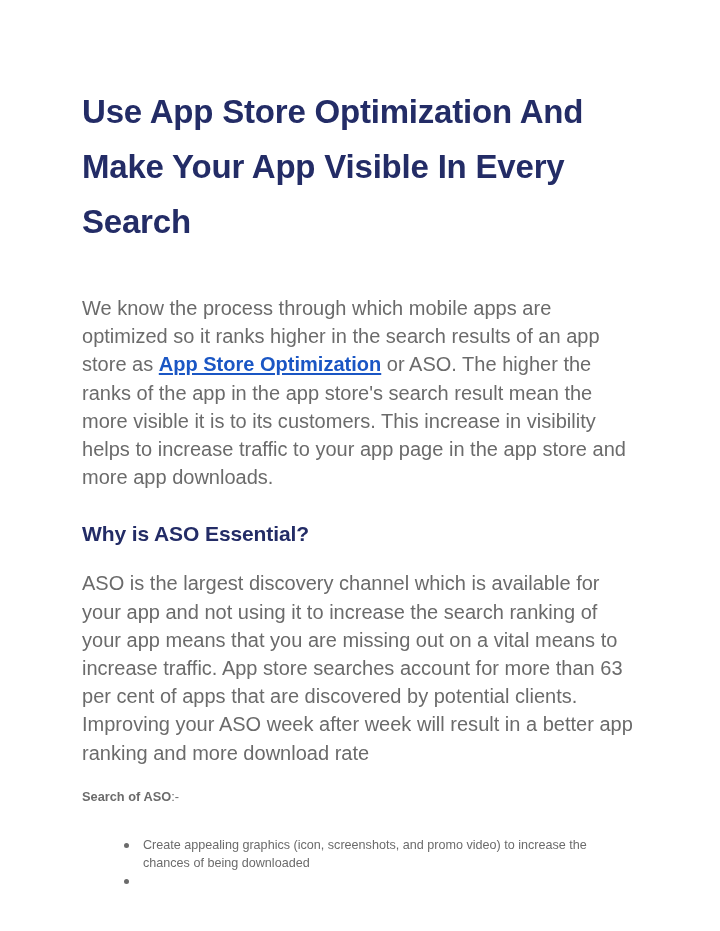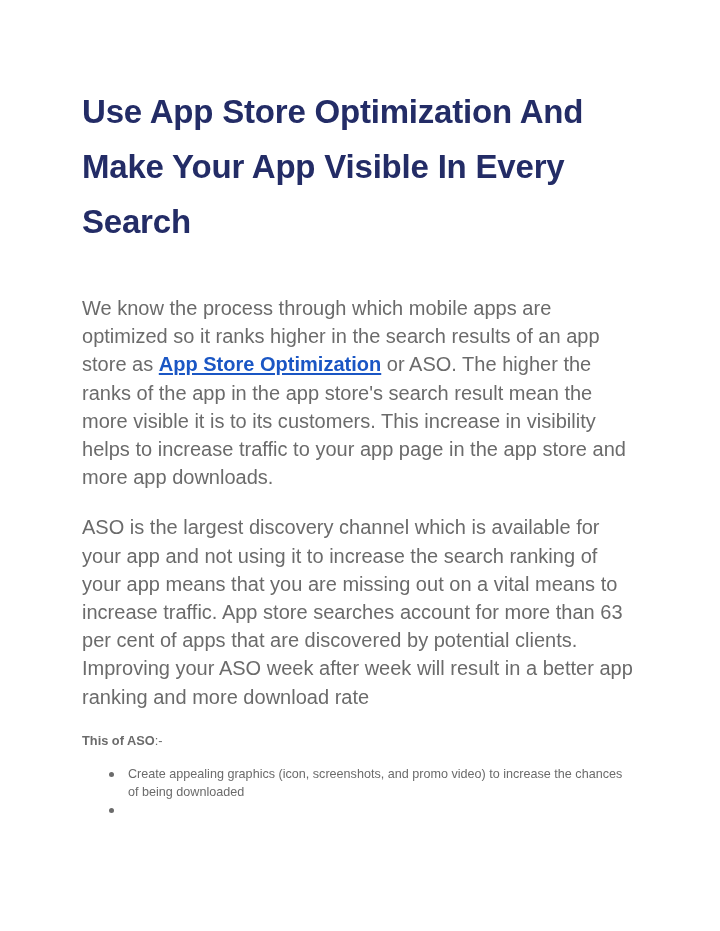--- a/index.html
+++ b/index.html
@@ -74,21 +74,21 @@
     padding-top: 21px;
     font-size: 12.8px;
     line-height: 18px;
     color: #6b6b6b;
   }
   .goals-label .strong {
     font-weight: bold;
   }
 
   .goals-list {
-    margin: 1px;
+    margin: 16px;
     padding: 15px 0 0 0;
     list-style: none;
   }
   .goals-list li {
     position: relative;
     margin: 0;
     padding: 0 0 0 45px;
     font-size: 12.6px;
     line-height: 17.8px;
     color: #6b6b6b;
@@ -106,24 +106,25 @@
 </style>
 </head>
 <body>
 
 <div class="page">
 
   <h1 class="doc-title">Use App Store Optimization And Make Your App Visible In Every Search</h1>
 
   <p class="body-para para-intro"><span>We know the process through which mobile apps are optimized so it ranks higher in the search results of an app store as </span><a class="inline-link" href="#">App Store Optimization</a><span> or ASO. The higher the ranks of the app in the app store's search result mean the more visible it is to its customers. This increase in visibility helps to increase traffic to your app page in the app store and more app downloads.</span></p>
 
+  <h2 class="section-heading">Why is ASO Essential?</h2>
 
   <p class="body-para para-aso">ASO is the largest discovery channel which is available for your app and not using it to increase the search ranking of your app means that you are missing out on a vital means to increase traffic. App store searches account for more than 63 per cent of apps that are discovered by potential clients. Improving your ASO week after week will result in a better app ranking and more download rate</p>
 
-  <p class="goals-label"><span class="strong">This of ASO</span><span>:-</span></p>
+  <p class="goals-label"><span class="strong">Search of ASO</span><span>:-</span></p>
 
   <ul class="goals-list">
     <li>
       <span class="bullet-dot"></span>
       <span>Create appealing graphics (icon, screenshots, and promo video) to increase the chances of being downloaded</span>
     </li>
     <li>
       <span class="bullet-dot"></span>
     </li>
   </ul>

